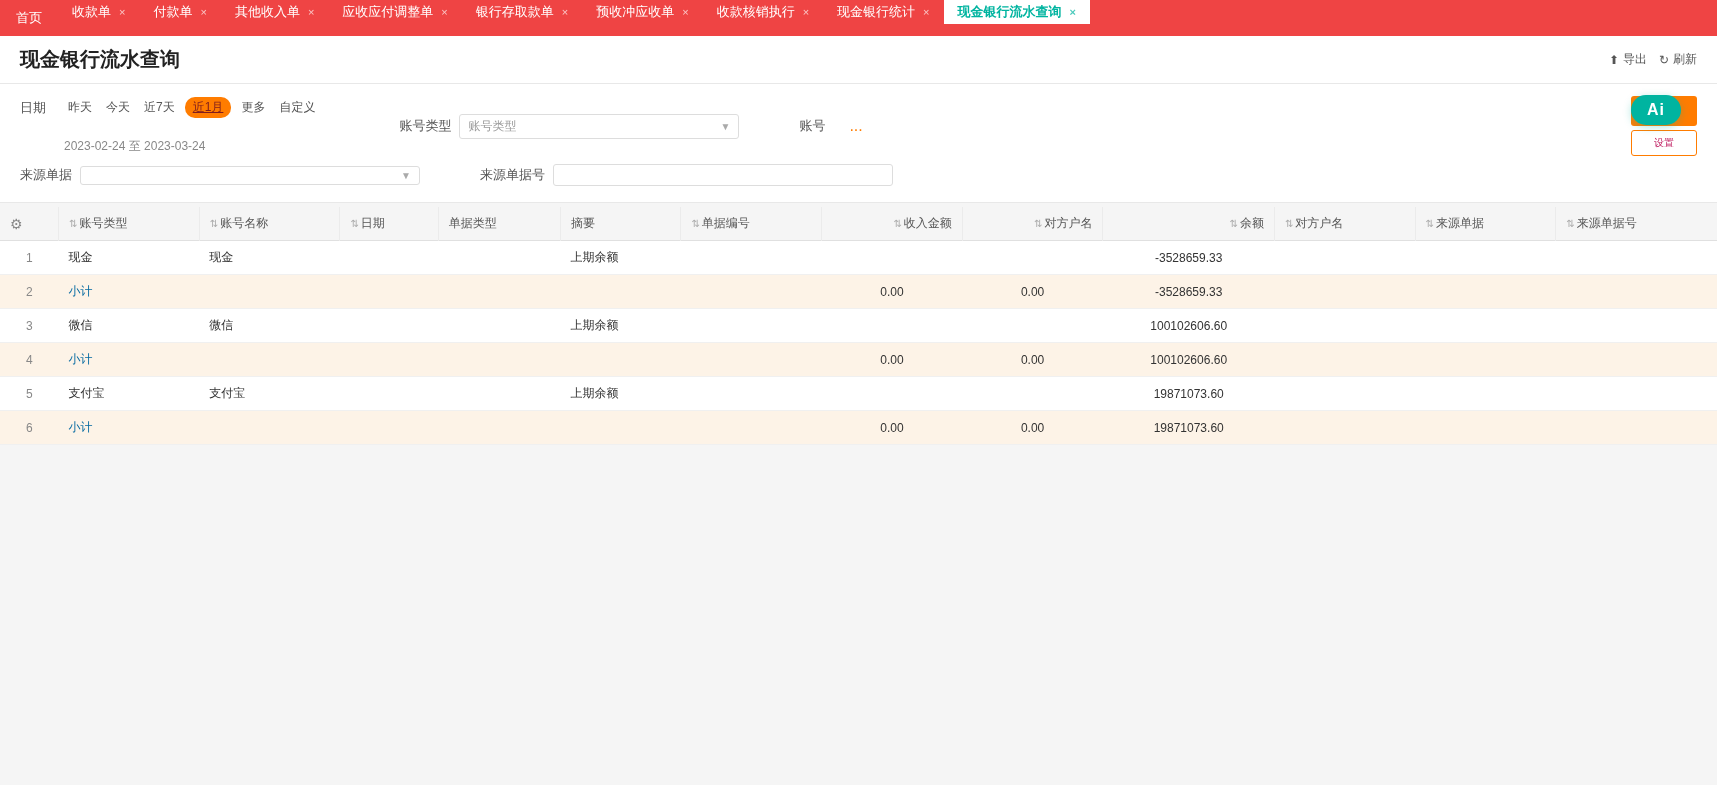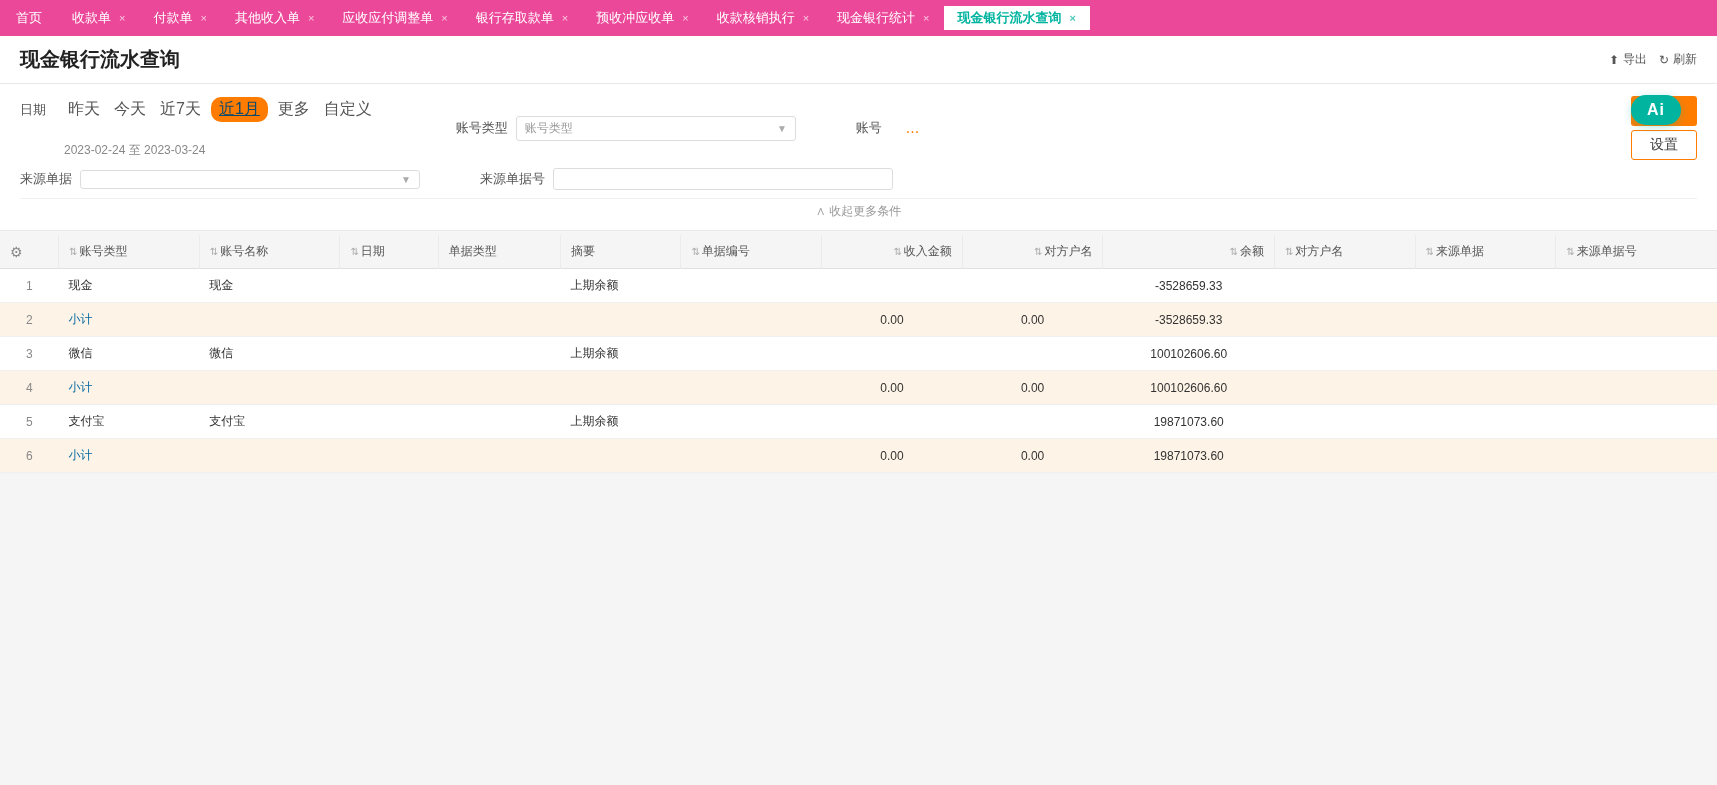--- a/index.html
+++ b/index.html
@@ -1,22 +1,21 @@
 <!DOCTYPE html>
 <html><head>
   <meta charset="utf-8">
   <style>
     * { box-sizing: border-box; margin: 0; padding: 0; }
     body { font-family: 'Microsoft YaHei', Arial, sans-serif; font-size: 12px; background: #f5f5f5; color: #333; }
 
     
     .top-nav {
-      background: #ec4899;
-      display: flex;
-      align-items: center;
+      background: #ef4444;
+      display: flex;
       height: 36px;
       padding: 0 0;
       overflow: hidden;
     }
     .nav-item {
       color: #fff;
       padding: 0 14px;
       height: 24px;
       line-height: 36px;
       cursor: pointer;
@@ -95,26 +94,26 @@
     .date-shortcuts {
       display: flex;
       align-items: center;
       gap: 6px;
     }
     .date-btn {
       background: none;
       border: none;
       cursor: pointer;
       color: #555;
-      font-size: 16px;
+      font-size: 12px;
       padding: 2px 4px;
     }
     .date-btn.active {
       background: #ff7c00;
-      color: #0c4a6e;
+      color: #7f1d1d;
       border-radius: 10px;
       padding: 2px 8px;
       text-decoration: underline;
     }
     .date-range {
       color: #888;
       font-size: 12px;
       margin-top: 18px;
     }
     .filter-input-wrap {
@@ -160,26 +159,26 @@
       background: #ff7c00;
       color: #fff;
       border: none;
       padding: 6px 20px;
       border-radius: 3px;
       cursor: pointer;
       font-size: 13px;
     }
     .settings-btn {
       background: #fff;
-      color: #404040;
+      color: #be185d;
       border: 1px solid #ff7c00;
       padding: 5px 16px;
       border-radius: 3px;
       cursor: pointer;
-      font-size: 14px;
+      font-size: 10px;
     }
     .collapse-bar {
       text-align: center;
       padding: 4px 0 2px;
       cursor: pointer;
       color: #999;
       font-size: 12px;
       border-top: 1px solid #f0f0f0;
       margin-top: 4px;
     }
@@ -348,24 +347,20 @@
       </div>
     </div>
     <div style="display:flex;align-items:center;gap:8px;margin-left:40px;">
       <span class="filter-label">来源单据号</span>
       <div class="filter-input-wrap" style="min-width:340px;">
         <input type="text" style="">
       </div>
     </div>
   </div>
 
-  <div class="collapse-bar">
-    <span>∧ </span>
-    <span>收起更多条件</span>
-  </div>
 </div>
 
 <div class="table-wrap">
   <table>
     <thead>
       <tr>
         <th><span class="th-gear">⚙</span></th>
         <th><span class="th-sort">⇅</span><span>账号类型</span></th>
         <th><span class="th-sort">⇅</span><span>账号名称</span></th>
         <th><span class="th-sort">⇅</span><span>日期</span></th>

